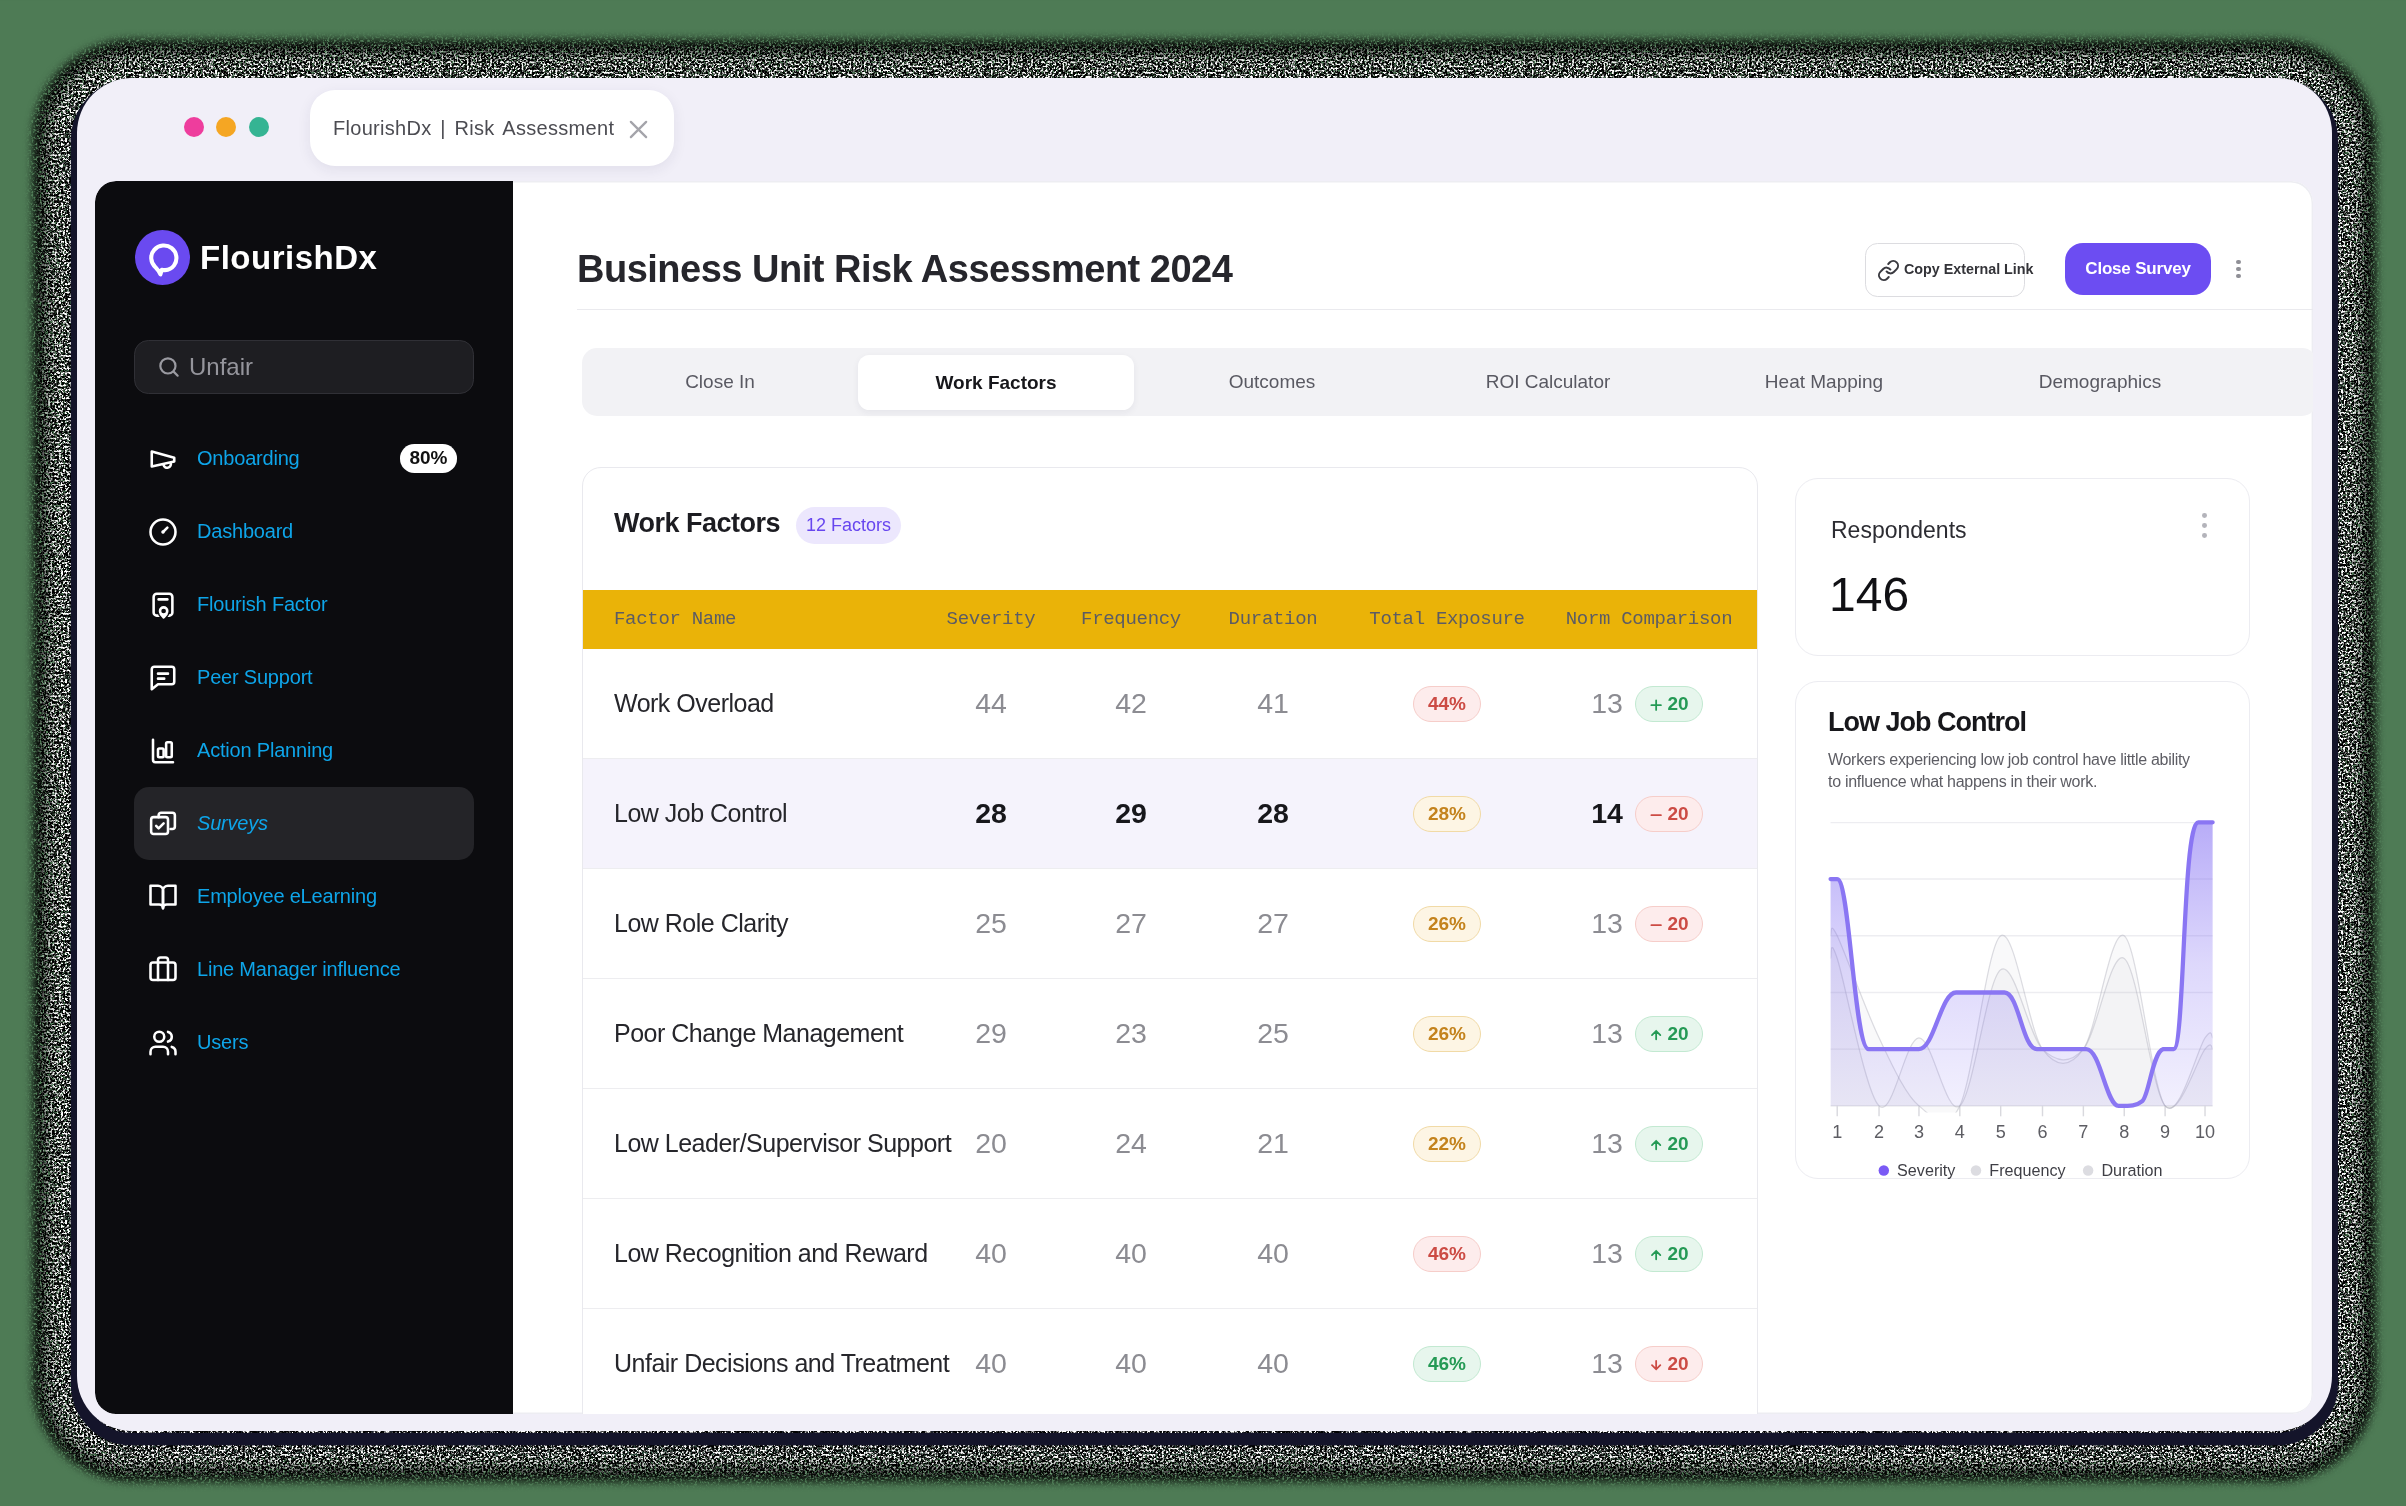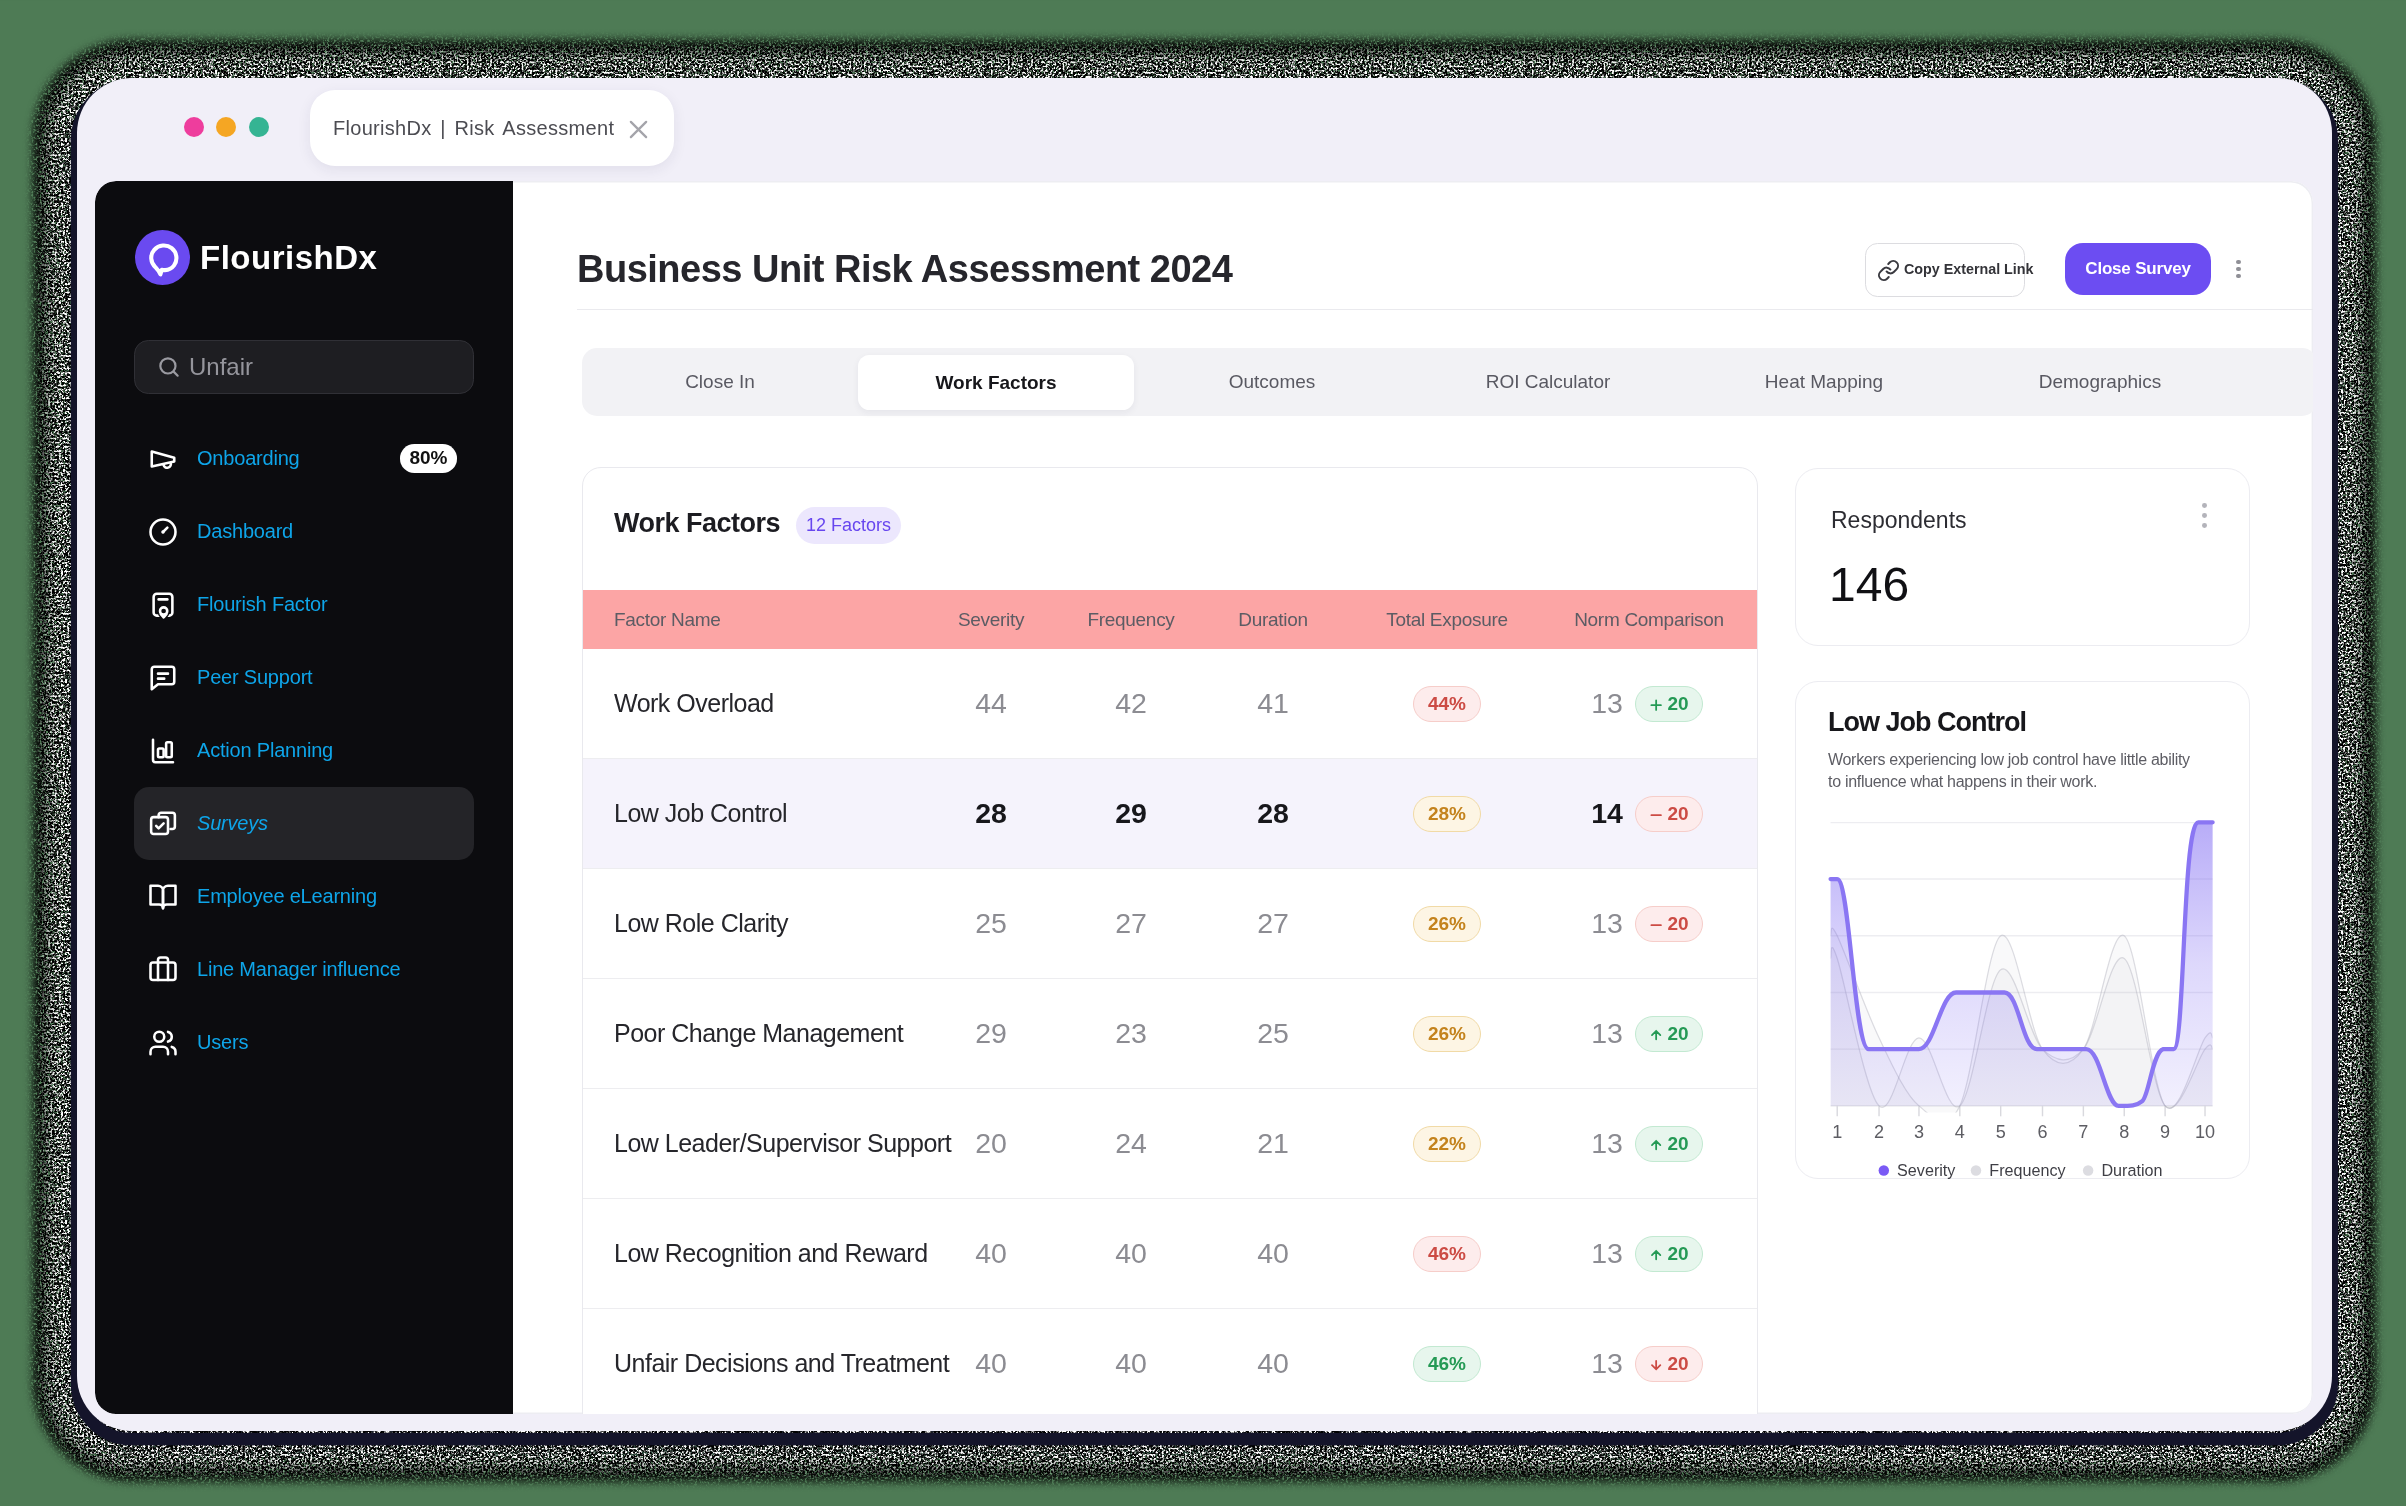--- a/index.html
+++ b/index.html
@@ -39,37 +39,37 @@
 .vdots i { display:block; width:4.3px; height:4.3px; border-radius:50%; background:#8f8f96; margin:0 auto 2.5px; }
 
 .tabs { position:absolute; left:69px; top:167px; width:1735px; height:68px; background:#f2f2f5; border-radius:15px; display:flex; }
 .tab { width:276px; height:68px; line-height:68px; text-align:center; font-size:19px; color:#595962; }
 .tab.active { background:#fff; border-radius:11.4px; height:55px; line-height:55px; margin-top:6.7px; font-weight:700; color:#17171b; box-shadow:0 2.9px 7.6px rgba(30,30,60,0.06); }
 
 .tcard { position:absolute; left:69px; top:286px; width:1176px; height:1027px; border:1.4px solid #e9e9ee; border-radius:19px; background:#fff; overflow:hidden; }
 .tcard .cardhead { position:relative; height:122px; }
 .tcard .ctitle { position:absolute; left:31px; top:40px; font-size:27px; font-weight:700; color:#1c1c21; letter-spacing:-0.5px; }
 .badge12 { position:absolute; left:213px; top:39px; width:105px; height:37px; background:#ece7fd; border-radius:19px; color:#6746ef; font-size:18px; text-align:center; line-height:37px; }
-.thead { position:relative; height:59px; background:#fca5a5; }
+.thead { position:relative; height:59px; background:#eab308;font-family:Liberation Mono, monospace; }
 .thead span { position:absolute; top:0; height:59px; line-height:59px; font-size:19px; color:#5c5c64; letter-spacing:-0.3px; white-space:nowrap; }
 .trow { position:relative; height:110px; border-bottom:1.4px solid #ededf0; }
 .trow.hl { background:#f5f3fc; }
 .trow .fname { position:absolute; left:31px; top:0; height:108px; line-height:108px; font-size:25px; color:#26262b; letter-spacing:-0.5px; white-space:nowrap; }
 .trow .num { position:absolute; top:0; height:108px; line-height:108px; font-size:28.5px; color:#8c8c92; transform:translateX(-50%); }
 .trow.hl .num { color:#17171b; font-weight:700; }
 .trow.hl .fname { font-weight:400; }
 .pill { position:absolute; top:37px; height:36px; border-radius:18px; font-size:19px; font-weight:600; line-height:34px; text-align:center; transform:translateX(-50%); border:1.4px solid; }
 .pill.red,.npill.red { background:#fdecec; border-color:#f6cdc9; color:#cc4b44; }
 .pill.yel,.npill.yel { background:#fdf5e4; border-color:#f1daa6; color:#c4831d; }
 .pill.grn,.npill.grn { background:#e7f6ed; border-color:#c2e9d1; color:#259a55; }
 .npill { position:absolute; top:37px; height:36px; width:68px; border-radius:18px; font-size:19px; font-weight:600; line-height:34px; transform:translateX(-50%); border:1.4px solid; text-align:center; }
 .npill svg { vertical-align:-1.9px; margin-right:3.8px; }
 
 .rcard { position:absolute; background:#fff; border:1.4px solid #ececf1; border-radius:23px; }
-.resp { left:1282px; top:287px; width:455px; height:178px; }
+.resp { left:1282px; top:297px; width:455px; height:178px; }
 .resp .t { position:absolute; left:35px; top:38px; font-size:23px; color:#2c2c32; }
 .resp .v { position:absolute; left:33px; top:88px; font-size:48px; font-weight:500; color:#101014; }
 .resp .vdots2 { position:absolute; left:406px; top:34px; }
 .resp .vdots2 i { display:block; width:4.8px; height:4.8px; border-radius:50%; background:#b3b3ba; margin-bottom:5.2px; }
 .ljc { left:1282px; top:500px; width:455px; height:498px; }
 .ljc .t { position:absolute; left:32px; top:25px; font-size:27px; font-weight:700; color:#17171b; letter-spacing:-1px; }
 .ljc .p { position:absolute; left:32px; top:67px; font-size:16px; line-height:22.4px; color:#5d5d64; letter-spacing:-0.3px; }
 .ljc svg.chart { position:absolute; left:0; top:0; }
 </style>
 </head>

